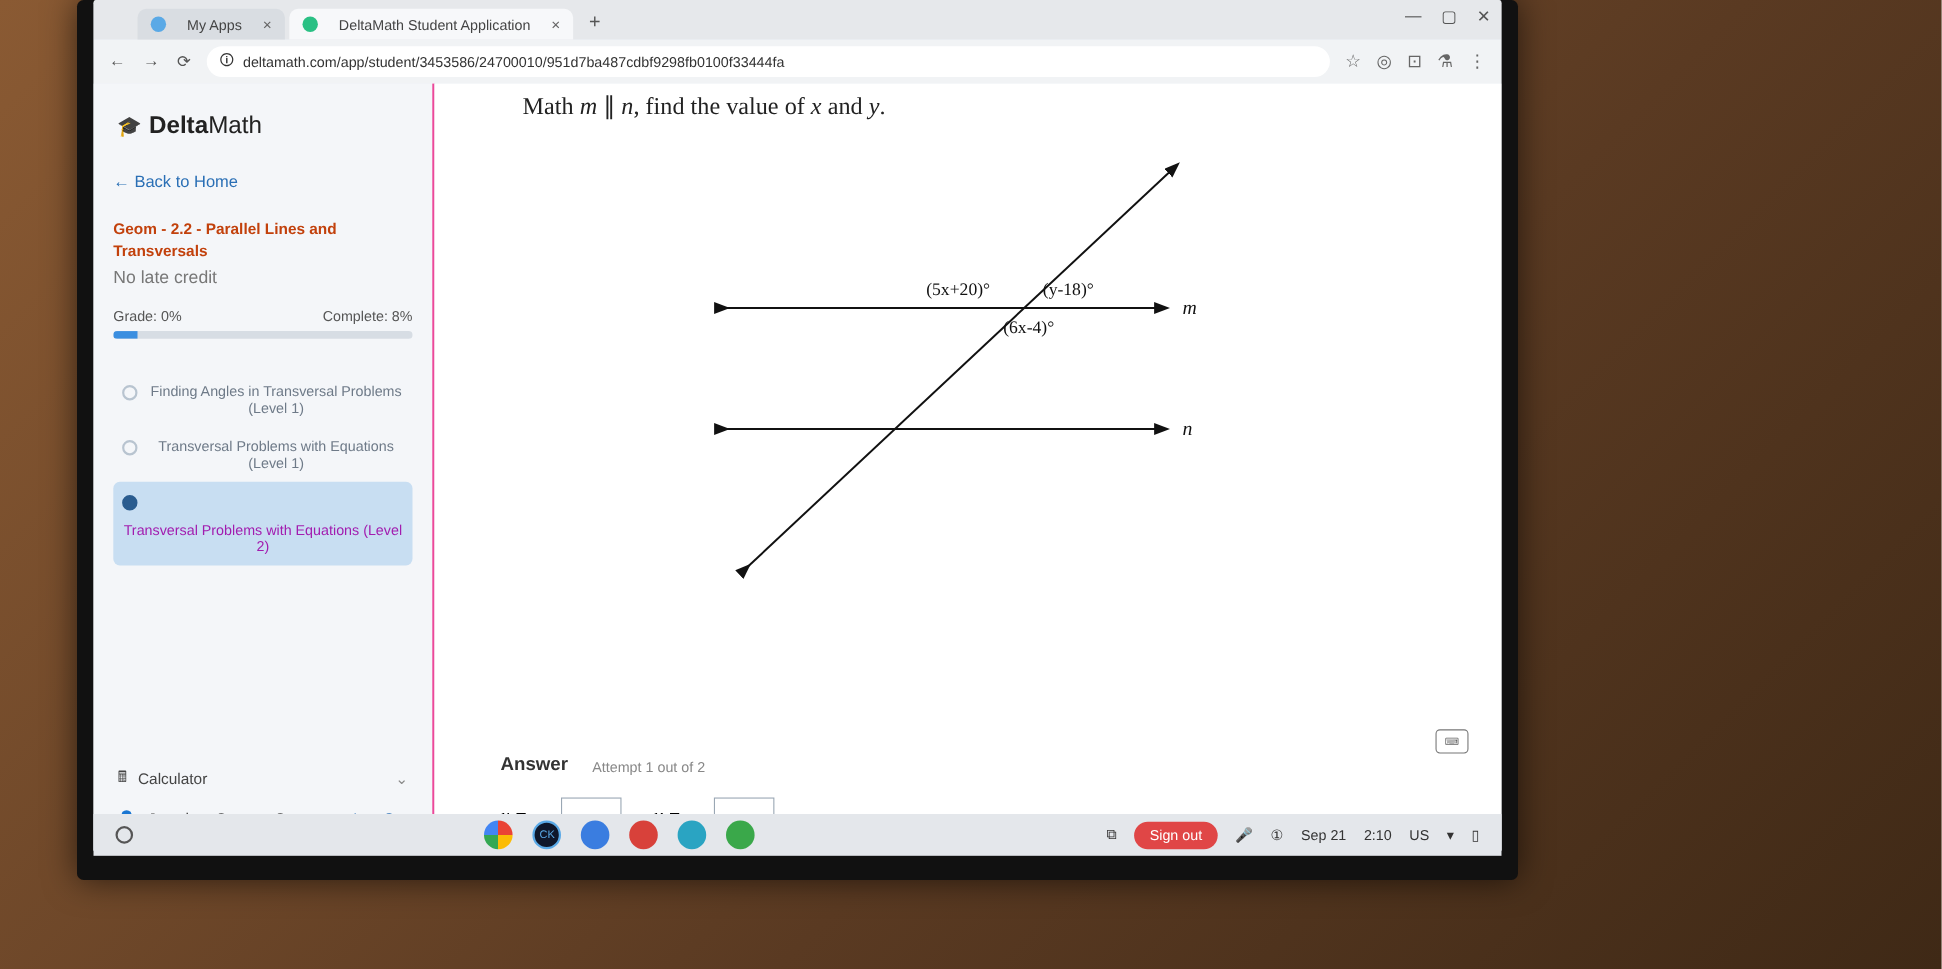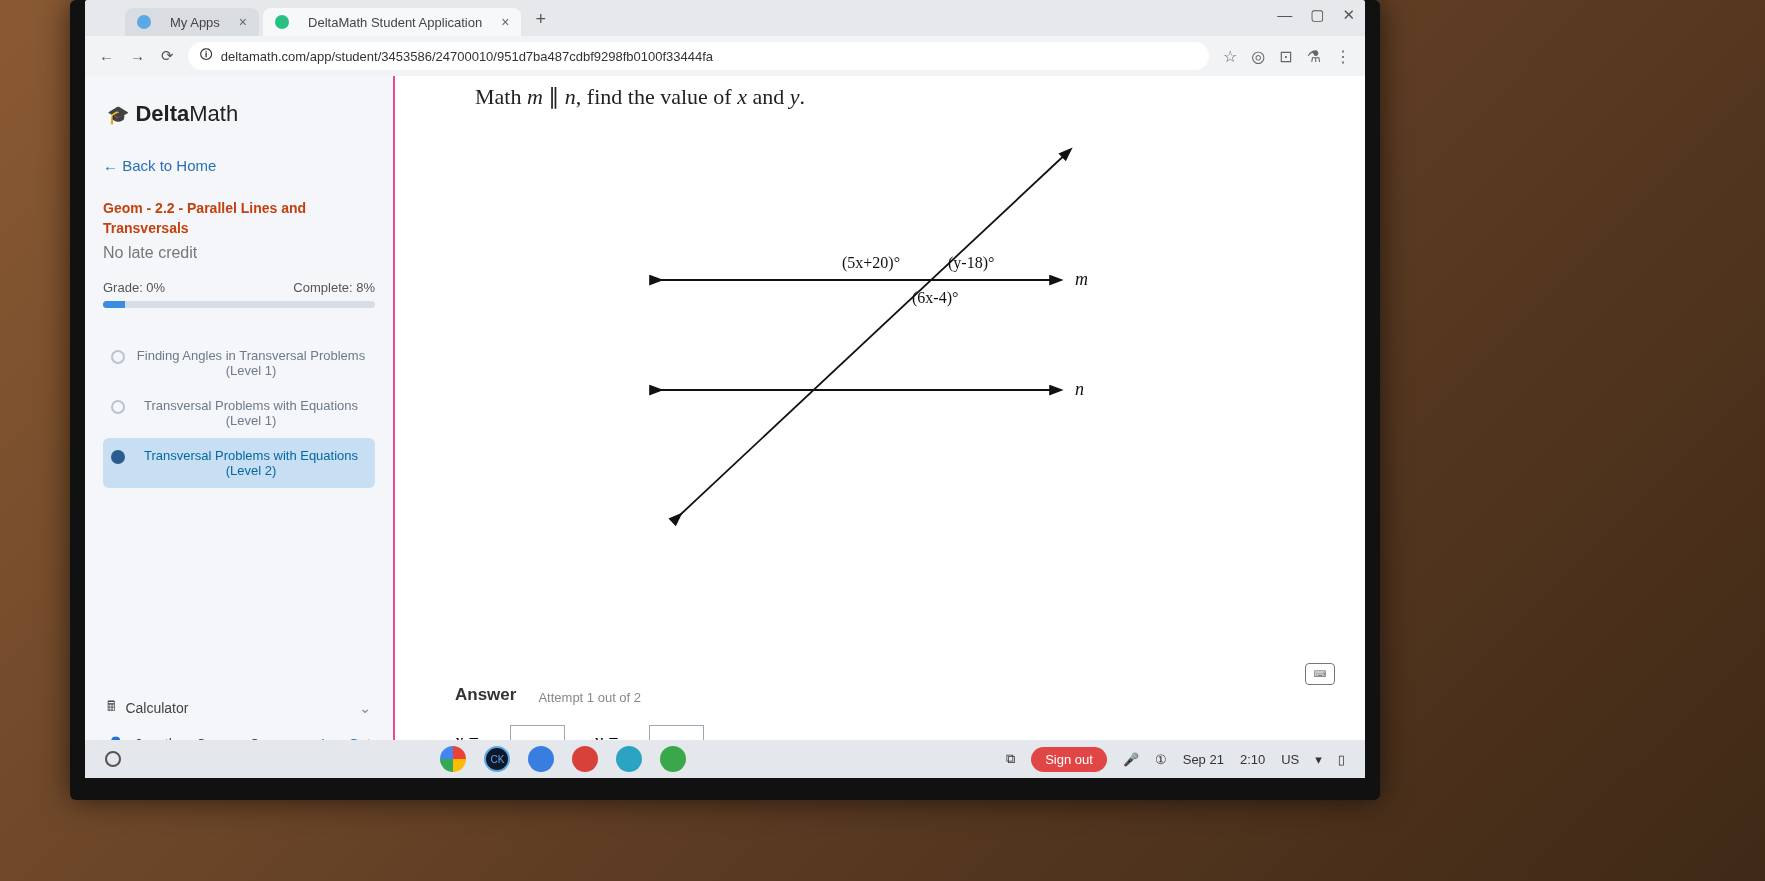--- a/index.html
+++ b/index.html
@@ -34,21 +34,21 @@
   .logo .cap { font-size:18px; margin-right:6px; }
   .backlink { color:#2a6fb5; font-size:15px; margin-bottom:25px; }
   .assignment { font-size:14px; color:#c2410c; font-weight:600; line-height:1.4; }
   .subnote { font-size:16px; color:#777; margin:6px 0 18px; }
   .progress-row { display:flex; justify-content:space-between; font-size:13px; color:#555; }
   .progress-bar { height:7px; width:100%; background:#d7dde4; border-radius:4px; margin:6px 0 20px; overflow:hidden; }
   .progress-bar .fill { height:100%; width:8%; background:#3a8ee0; }
   .problem-list { margin-top:10px;text-align:center; }
   .problem-item { display:flex; align-items:flex-start; gap:10px; padding:10px 8px; font-size:13px; color:#6e7a88; border-radius:6px; }
   .problem-item .dot { width:14px; height:14px; border:2px solid #b8c4d0; border-radius:50%; flex-shrink:0; margin-top:2px; }
-  .problem-item.active { background:#c8def2; color:#0369a1; }
+  .problem-item.active { background:#c8def2; color:#a21caf;flex-direction:column; }
   .problem-item.active .dot { background:#2a5c8f; border-color:#2a5c8f; }
   .spacer { flex:1; }
   .calc-row, .user-row { display:flex; align-items:center; gap:10px; font-size:14px; color:#444; padding:8px 4px; }
   .calc-row .chev { margin-left:auto; color:#888; }
   .user-row .logout { margin-left:auto; color:#2a6fb5; }
 
   
   .main { flex:1; background:#fff; position:relative; padding:8px 30px 20px; }
   .prompt { font-family: Georgia, "Times New Roman", serif; font-size:22px; color:#222; margin:0 0 10px 50px; }
   .prompt .mi { font-style:italic; }

